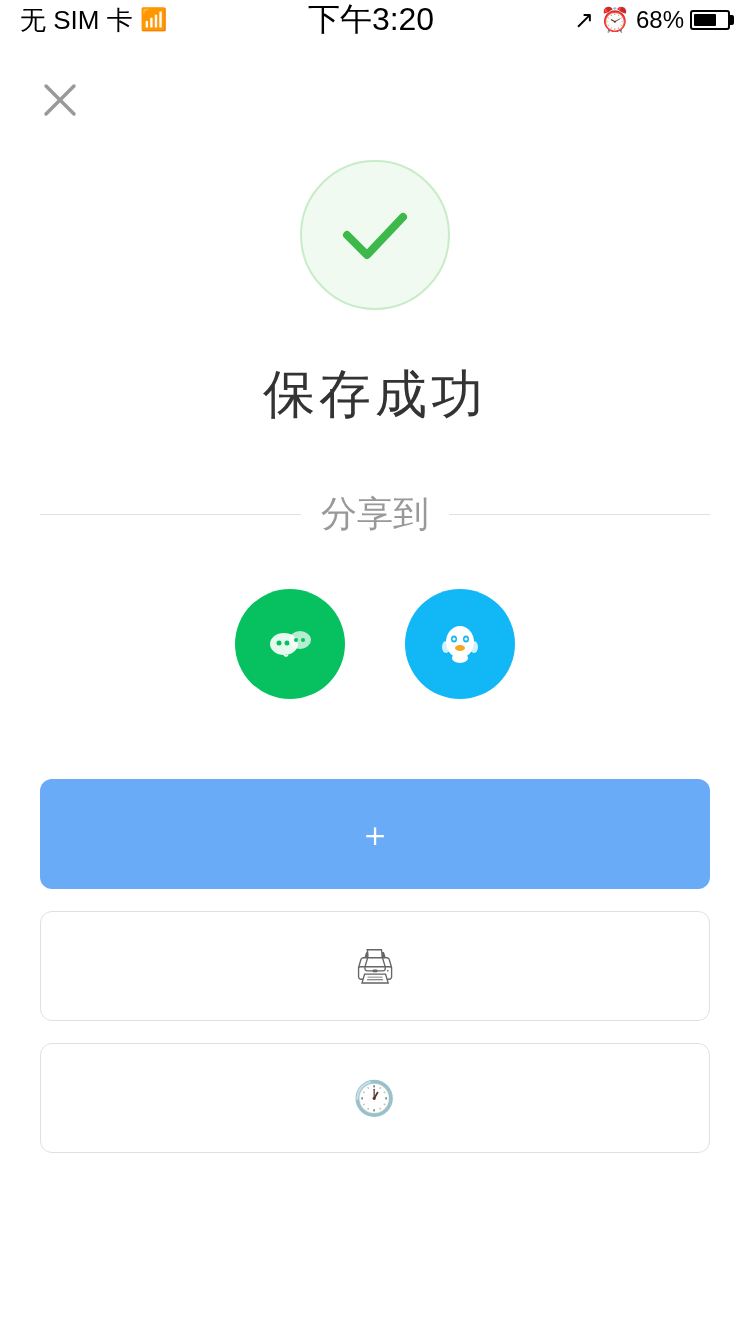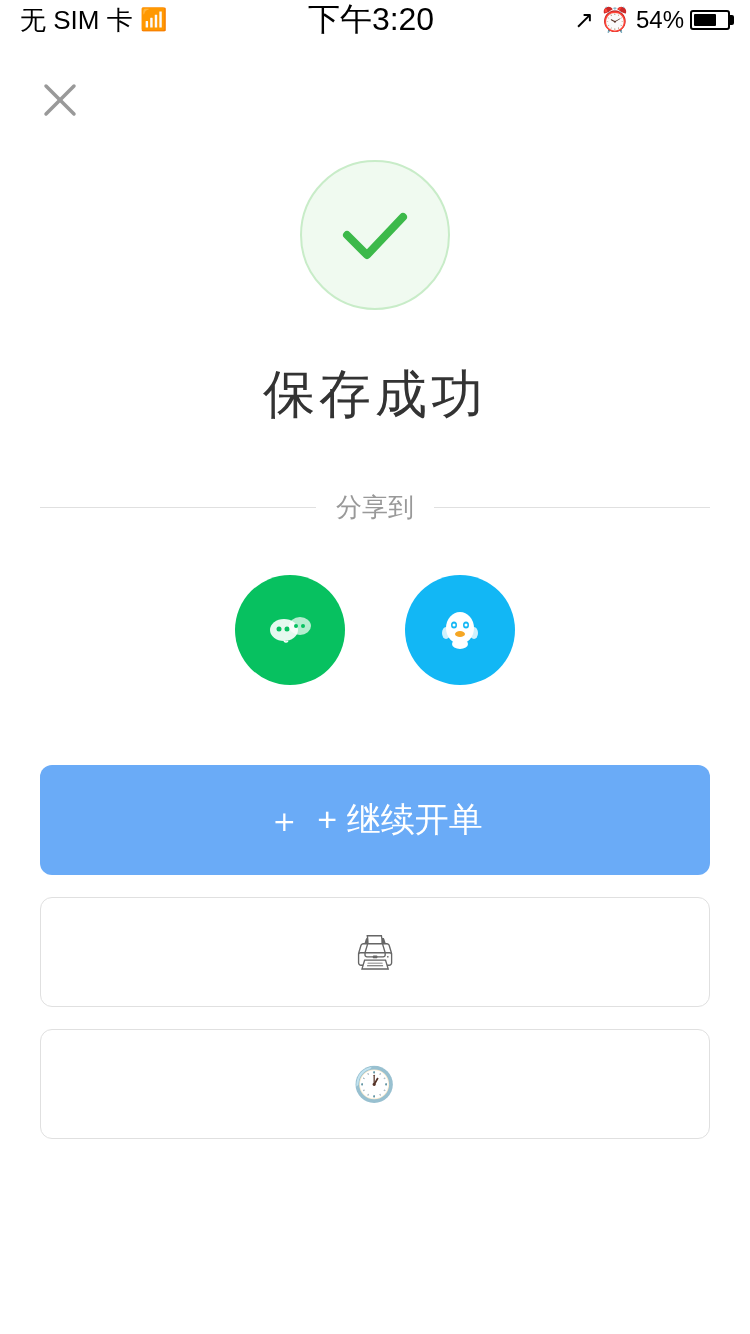--- a/index.html
+++ b/index.html
@@ -144,21 +144,21 @@
       gap: 20px;
     }
 
     .divider-line {
       flex: 1;
       height: 1px;
       background: #e0e0e0;
     }
 
     .share-label {
-      font-size: 26px;
+      font-size: 36px;
       color: #999;
       white-space: nowrap;
     }
 
     
     .share-icons {
       display: flex;
       gap: 60px;
       margin-top: 50px;
       align-items: center;
@@ -234,21 +234,21 @@
 
 <div class="status-bar">
   <div class="status-left">
     <span>无 SIM 卡</span>
     <span class="wifi-icon">📶</span>
   </div>
   <div class="status-center">下午3:20</div>
   <div class="status-right">
     <span>↗</span>
     <span>⏰</span>
-    <span>54%</span>
+    <span>68%</span>
     <span class="battery-icon">
       <span class="battery-fill"></span>
     </span>
   </div>
 </div>
 
 <div class="close-btn">
   <svg class="close-icon-svg" viewBox="0 0 36 36" fill="none" xmlns="http://www.w3.org/2000/svg">
     <line x1="4" y1="4" x2="32" y2="32" stroke="#999" stroke-width="3.5" stroke-linecap="round"></line>
     <line x1="32" y1="4" x2="4" y2="32" stroke="#999" stroke-width="3.5" stroke-linecap="round"></line>
@@ -300,21 +300,20 @@
         <ellipse cx="32" cy="46" rx="8" ry="5" fill="white"></ellipse>
       </svg>
     </div>
 
   </div>
 
   <div class="action-buttons">
 
     <button class="btn-primary">
       <span class="btn-icon">＋</span>
-      <span>+ 继续开单</span>
     </button>
 
     <button class="btn-secondary">
       <span class="btn-icon">🖨</span>
     </button>
 
     <button class="btn-secondary">
       <span class="btn-icon">🕐</span>
     </button>
 

